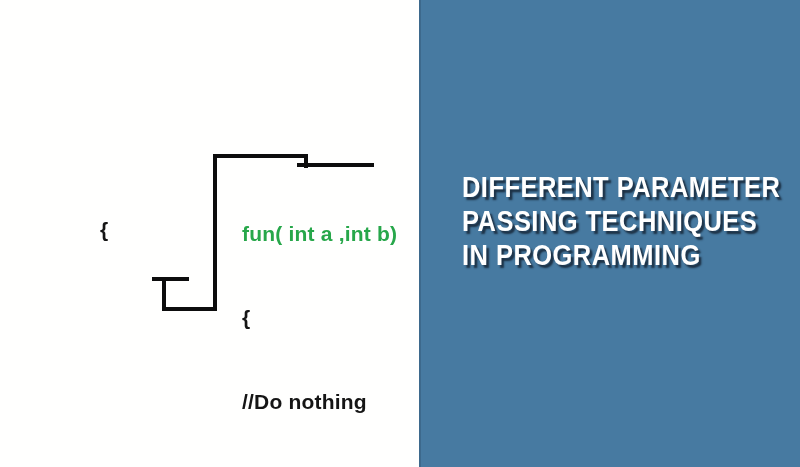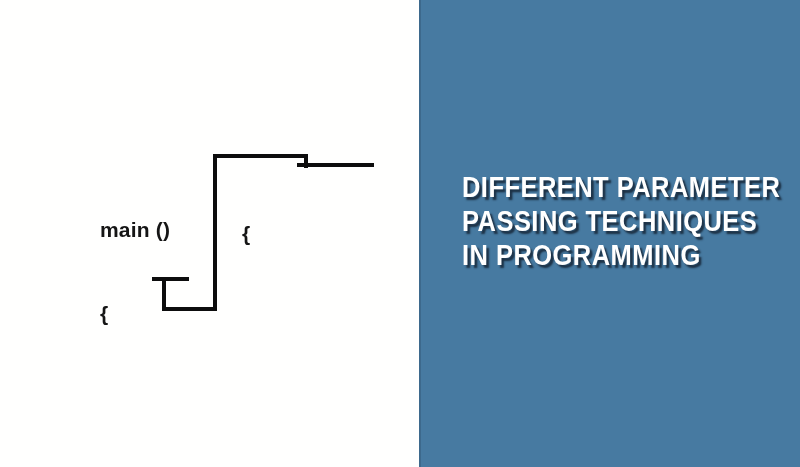--- a/index.html
+++ b/index.html
@@ -64,28 +64,29 @@
     text-shadow:3px 3px 2px rgba(18,30,45,0.8);
   }
   .title-line{display:block;}
 </style>
 </head>
 <body>
 
 <div class="canvas">
 
   <div class="code-block code-left">
-    <span class="code-line">main ()</span>
     <span class="code-line">{</span>
     
     
   </div>
 
   <div class="code-block code-right">
+    <span class="code-line green">fun( int a ,int b)</span>
     <span class="code-line">{</span>
+    <span class="code-line">//Do nothing</span>
     
   </div>
 
   <div class="seg seg-underline"></div>
   <div class="seg seg-drop"></div>
   <div class="seg seg-bottom-run"></div>
   <div class="seg seg-riser"></div>
   <div class="seg seg-top-run"></div>
   <div class="seg seg-tick"></div>
   <div class="seg seg-overline"></div>

